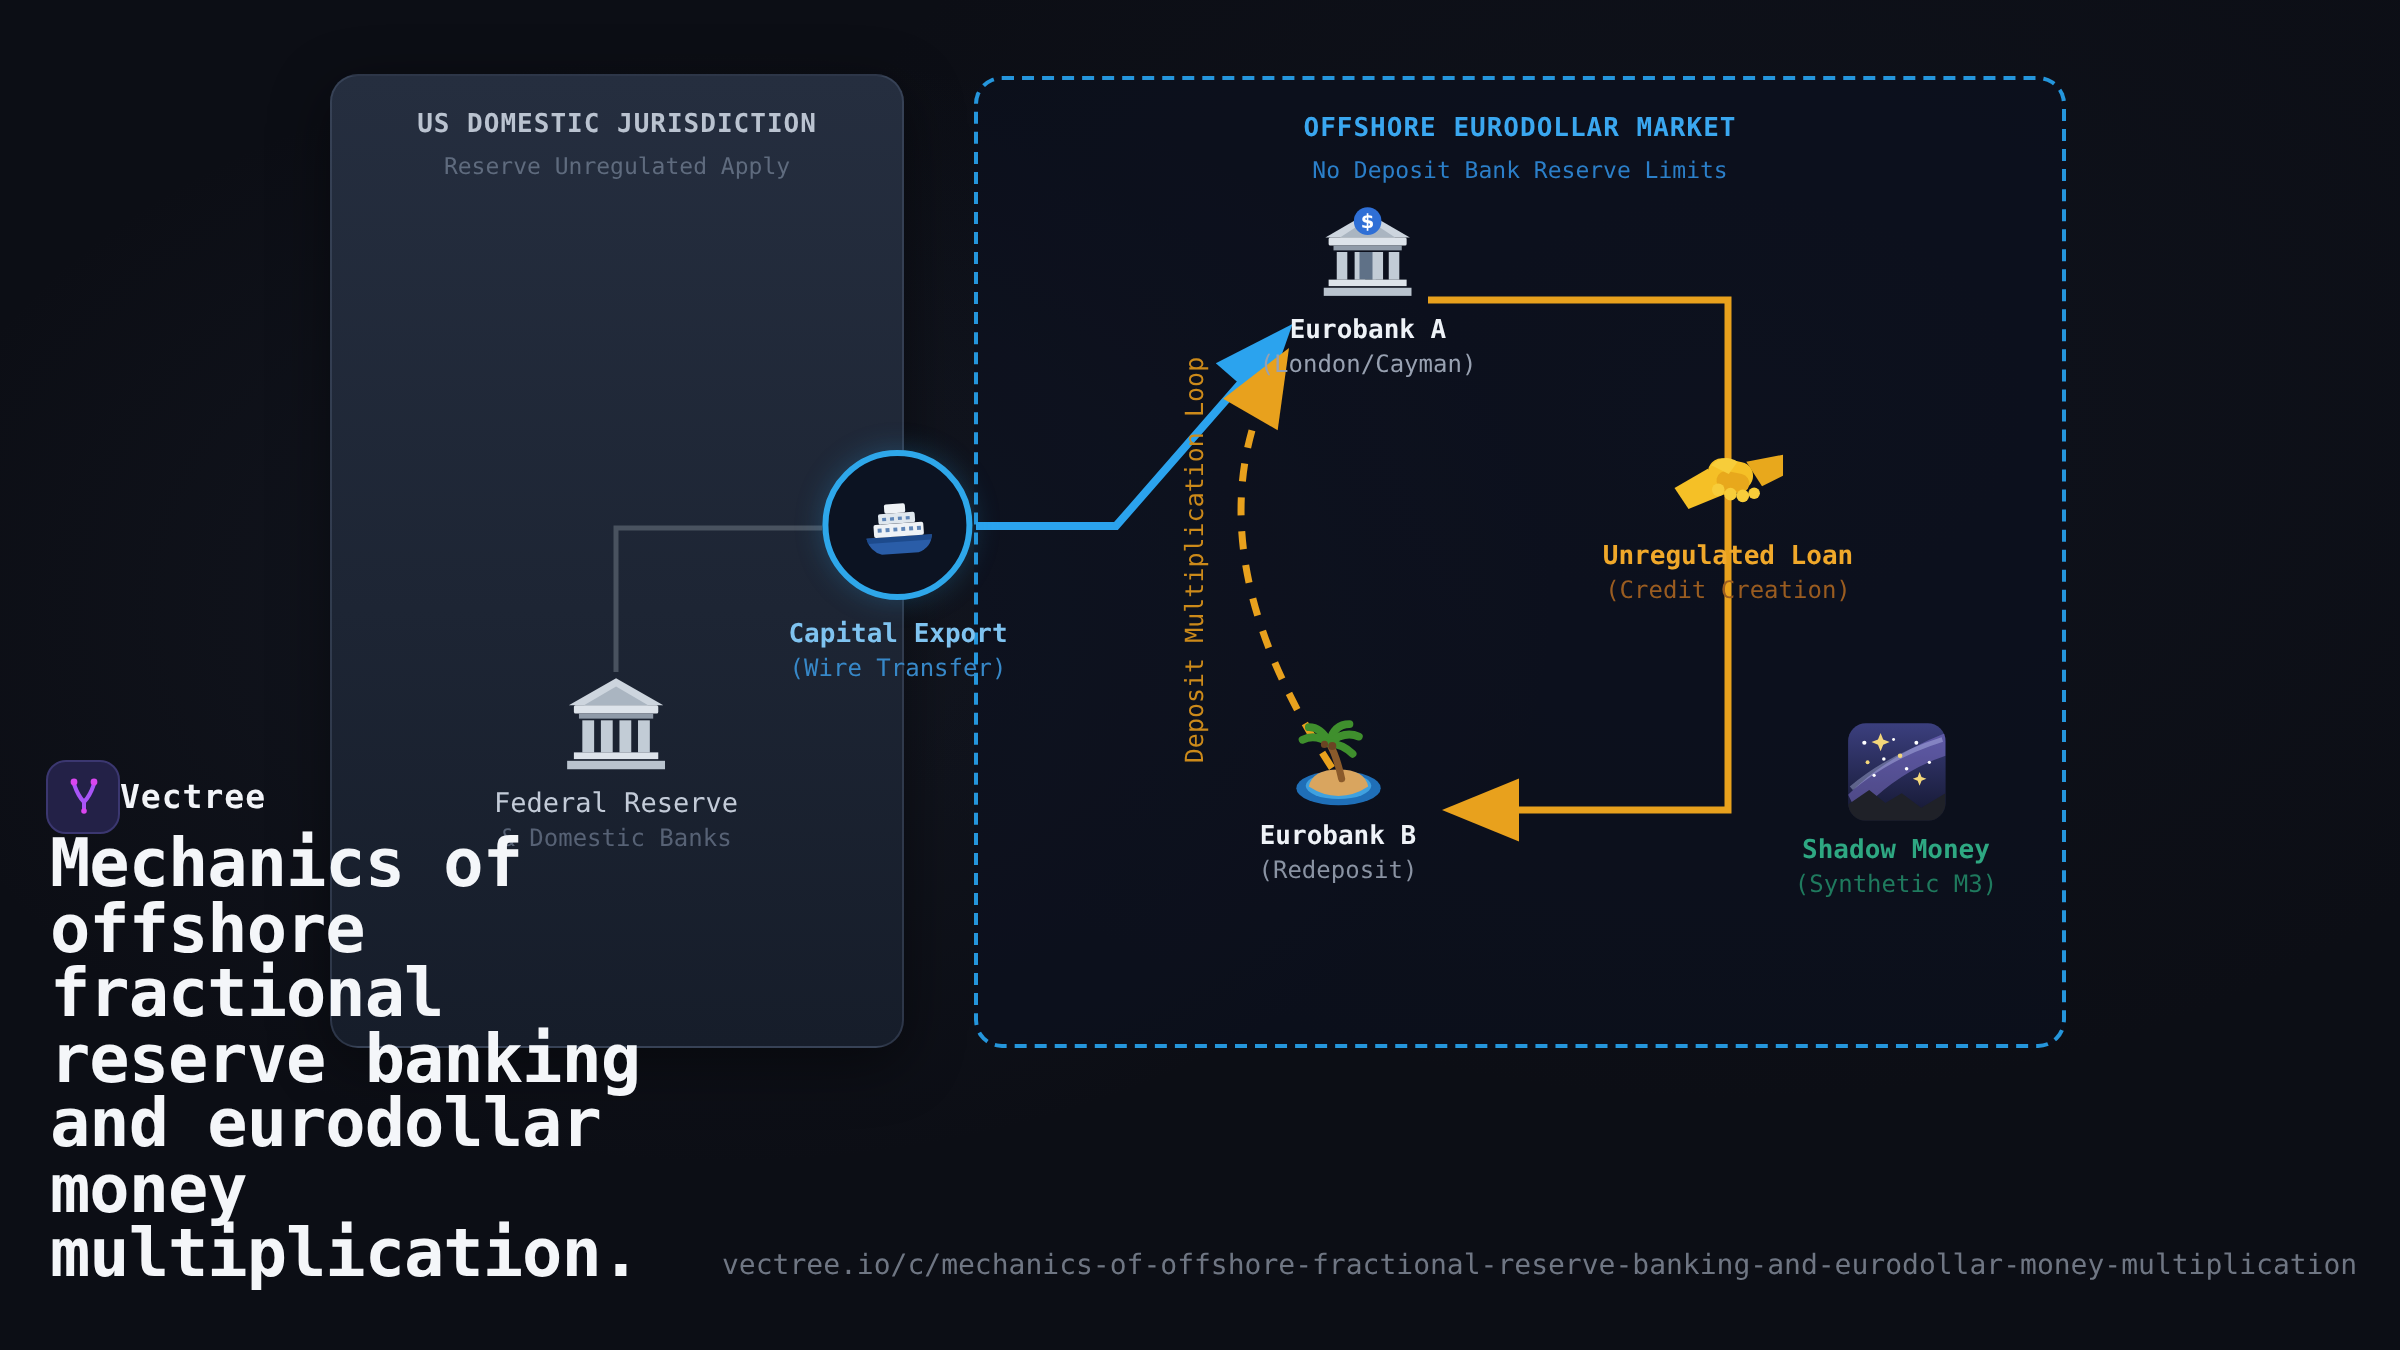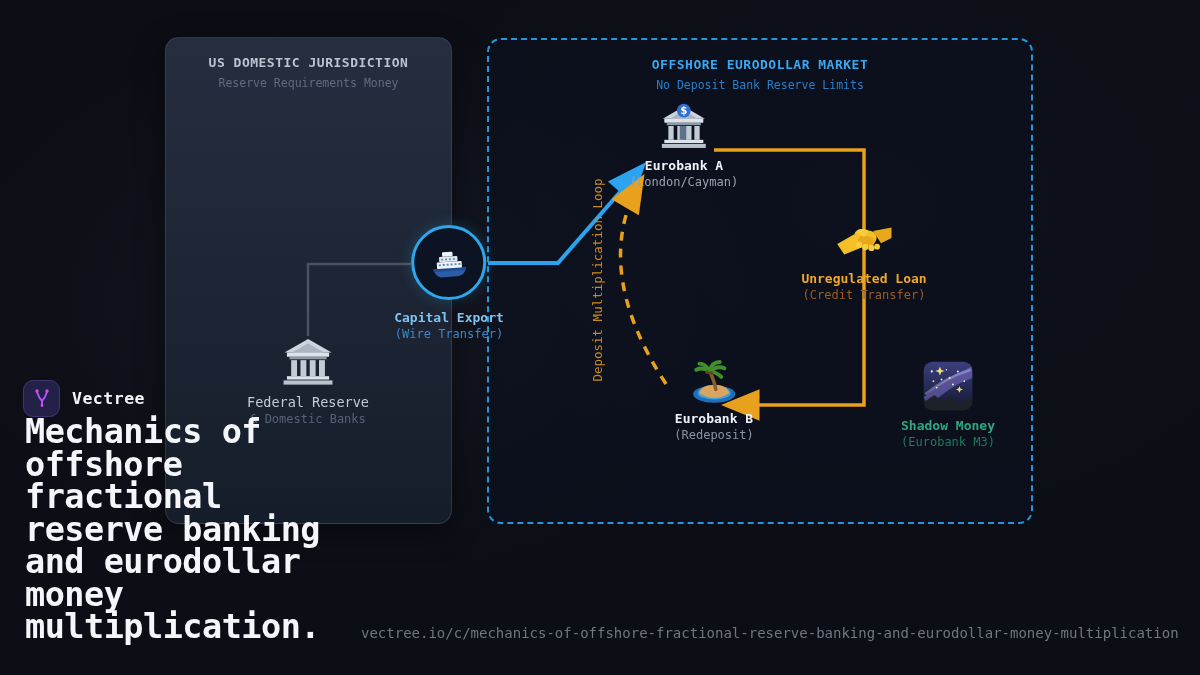--- a/index.html
+++ b/index.html
@@ -50,21 +50,21 @@
   .node-fed .sub   { color:#576275; }
 
   .node-eba        { left:684px; top:100px; transform:translateX(-50%); }
   .node-eba .lbl   { color:#eef2f7; }
   .node-eba .sub   { color:#98a1b1; }
 
   .node-loan       { left:864px; top:209px; transform:translateX(-50%); }
   .node-loan .lbl  { color:#f0a82a; }
   .node-loan .sub  { color:#9a5c20; }
 
-  .node-ebb        { left:714px; top:355px; transform:translateX(-50%); }
+  .node-ebb        { left:669px; top:355px; transform:translateX(-50%); }
   .node-ebb .lbl   { color:#eef2f7; }
   .node-ebb .sub   { color:#8a93a3; }
 
   .node-shadow     { left:948px; top:360px; transform:translateX(-50%);justify-content:space-between; }
   .node-shadow .lbl{ color:#2ea882; }
   .node-shadow .sub{ color:#1f7a5e; }
 
   .node-capex      { left:449px; top:225px; transform:translateX(-50%); z-index:4;text-align:right; }
   .capex-circle {
     width:75px; height:75px; border-radius:50%;
@@ -76,21 +76,21 @@
   .node-capex .sub { color:#3788c8; }
 
   
   .loop-label {
     position:absolute; left:597px; top:280px; z-index:3;
     transform:translate(-50%,-50%) rotate(-90deg);
     white-space:nowrap; color:#cc8a1a; font-size:12.5px;
   }
 
   
-  .brand-row { position:absolute; left:23px; top:380px; display:flex; align-items:center; gap:12px; z-index:5; }
+  .brand-row { position:absolute; left:23px; top:380px; display:flex; align-items:center; z-index:5; }
   .brand-logo {
     width:37px; height:37px; border-radius:10px;
     background:#232147; border:1px solid #3b3770;
     display:flex; align-items:center; justify-content:center;
   }
   .brand-name { font-size:16.5px; font-weight:bold; color:#f2f4f8; letter-spacing:0.5px; }
 
   .big-title {
     position:absolute; left:25px; top:416px; width:336px; z-index:5;
     font-size:33.5px; line-height:32.5px; font-weight:bold; color:#f4f6f9;
@@ -101,21 +101,21 @@
     font-size:14px; color:#6f7683; white-space:nowrap;
   }
 </style>
 </head>
 <body>
 
 <div class="stage">
 
   <div class="panel-domestic">
     <div class="panel-title">US DOMESTIC JURISDICTION</div>
-    <div class="panel-sub">Reserve Requirements Money</div>
+    <div class="panel-sub">Reserve Unregulated Apply</div>
   </div>
 
   <div class="panel-offshore">
     <div class="panel-title">OFFSHORE EURODOLLAR MARKET</div>
     <div class="panel-sub">No Deposit Bank Reserve Limits</div>
   </div>
 
   <svg class="wires" viewBox="0 0 1200 675">
     <defs>
       <marker id="arrBlue" markerWidth="12" markerHeight="10" refX="9" refY="5" orient="auto">
@@ -212,21 +212,21 @@
         <rect x="20" y="24" width="26" height="16" rx="8" fill="#f5c026" transform="rotate(12 33 32)"></rect>
         <rect x="25" y="31" width="19" height="11" rx="5.5" fill="#e8a81c" transform="rotate(12 34 36)"></rect>
         <path d="M22,27 Q29,20 37,25 L32,32 Z" fill="#f7cd3a"></path>
         <circle cx="26" cy="41" r="3.6" fill="#f7cd3a"></circle>
         <circle cx="33" cy="43.5" r="3.6" fill="#f7cd3a"></circle>
         <circle cx="40" cy="44.5" r="3.6" fill="#f7cd3a"></circle>
         <circle cx="46.5" cy="43" r="3.3" fill="#f7cd3a"></circle>
       </svg>
     </span>
     <div class="lbl">Unregulated Loan</div>
-    <div class="sub">(Credit Transfer)</div>
+    <div class="sub">(Credit Creation)</div>
   </div>
 
   <div class="node node-ebb">
     <span class="icon">
       <svg width="50" height="50" viewBox="0 0 64 64">
         <ellipse cx="32" cy="50" rx="27" ry="11" fill="#1f6fb8"></ellipse>
         <ellipse cx="32" cy="48.5" rx="21" ry="8.5" fill="#3fa1e0"></ellipse>
         <path d="M13,49 Q15,38 32,38 Q49,38 51,49 Q42,55 32,55 Q22,55 13,49 Z" fill="#d9a55f"></path>
         <path d="M34,44 Q31,30 26,21" stroke="#8a5a2b" stroke-width="4.5" fill="none" stroke-linecap="round"></path>
         <g stroke="#3f8f2d" stroke-width="5" fill="none" stroke-linecap="round">
@@ -273,21 +273,21 @@
           <g fill="#f4d77a">
             <path d="M22,8 l1.6,4 4,1.6 -4,1.6 -1.6,4 -1.6,-4 -4,-1.6 4,-1.6 z"></path>
             <path d="M46,32 l1.2,3 3,1.2 -3,1.2 -1.2,3 -1.2,-3 -3,-1.2 3,-1.2 z"></path>
             <circle cx="34" cy="22" r="1.4"></circle>
               <circle cx="14" cy="26" r="1.2"></circle>
           </g>
         </g>
       </svg>
     </span>
     <div class="lbl">Shadow Money</div>
-    <div class="sub">(Eurobank M3)</div>
+    <div class="sub">(Synthetic M3)</div>
   </div>
 
   <div class="brand-row">
     <div class="brand-logo">
       <span class="icon">
         <svg width="24" height="24" viewBox="0 0 24 24">
           <g stroke="#a855f7" stroke-width="2" fill="none" stroke-linecap="round">
             <path d="M7,7 Q9,13 12,16"></path>
             <path d="M17,7 Q15,13 12,16"></path>
             <path d="M12,16 L12,20"></path>

